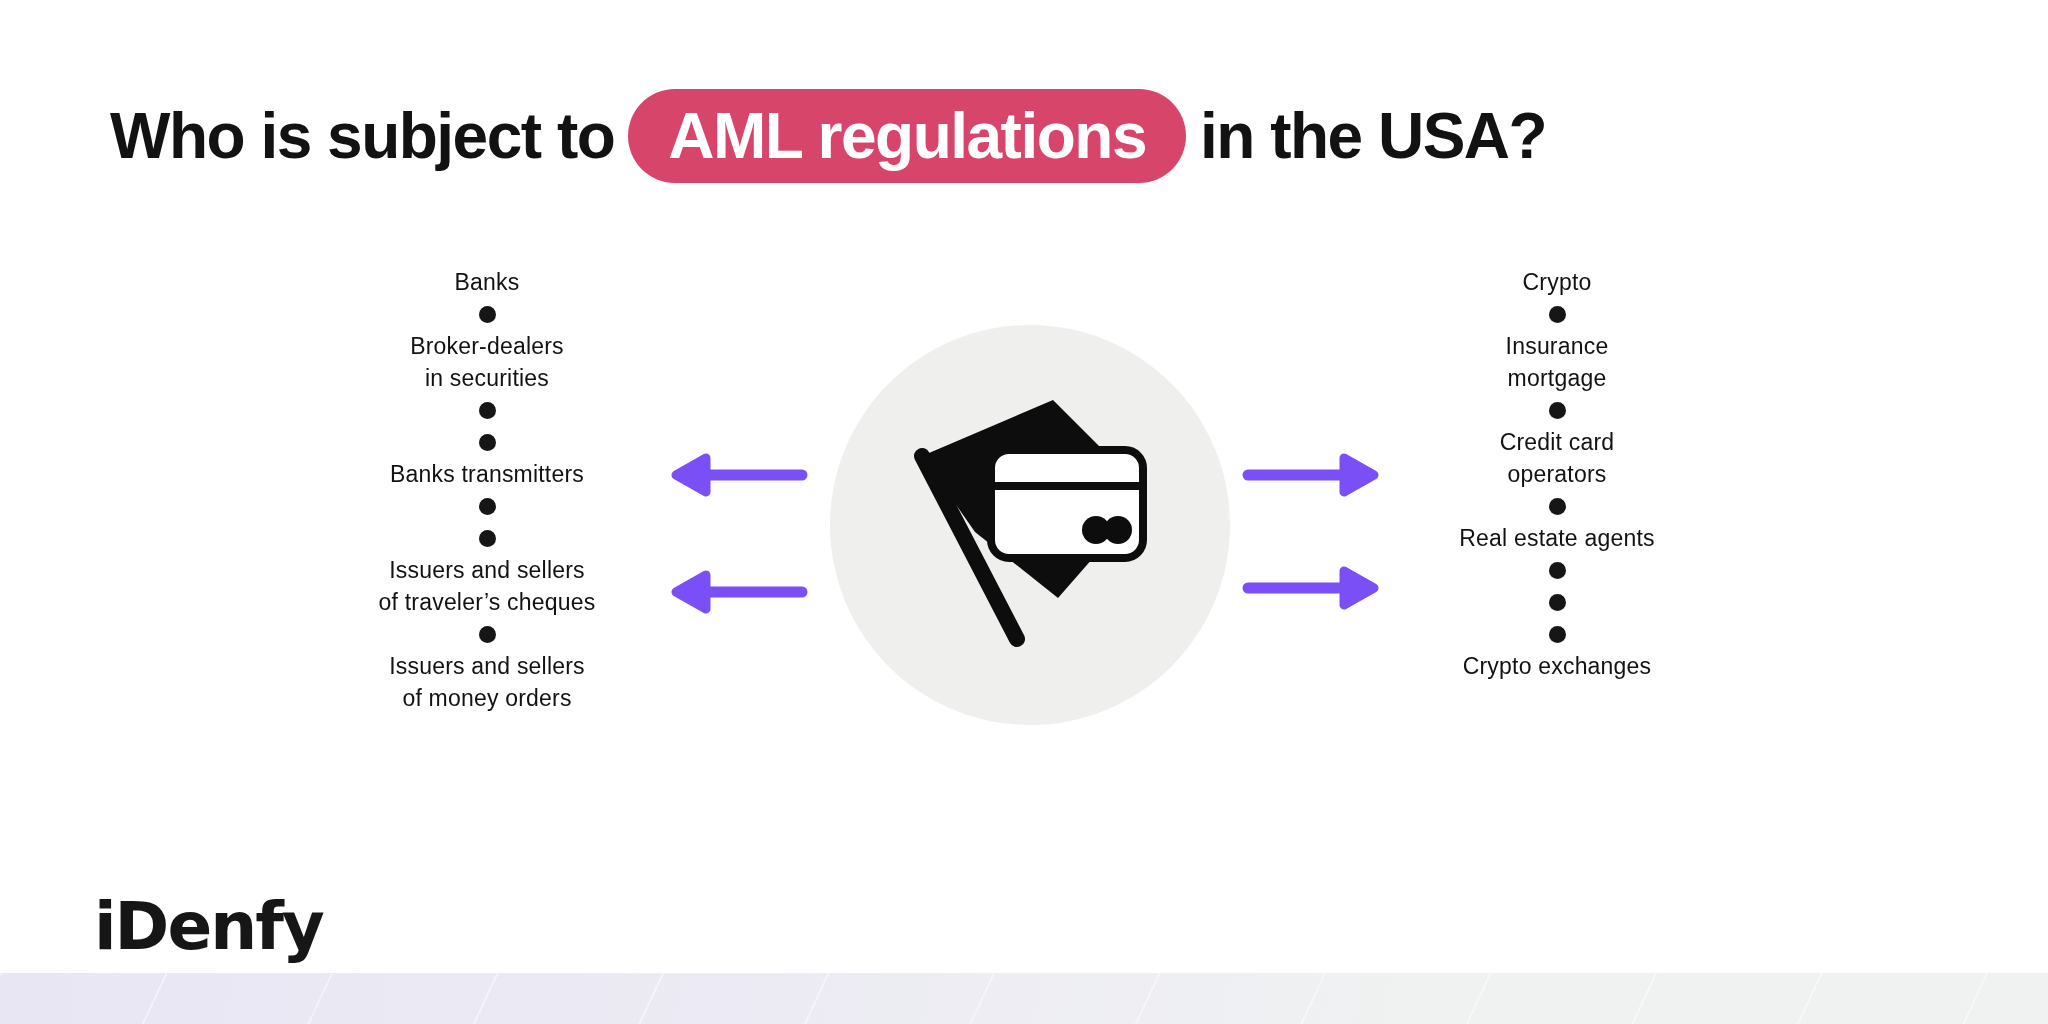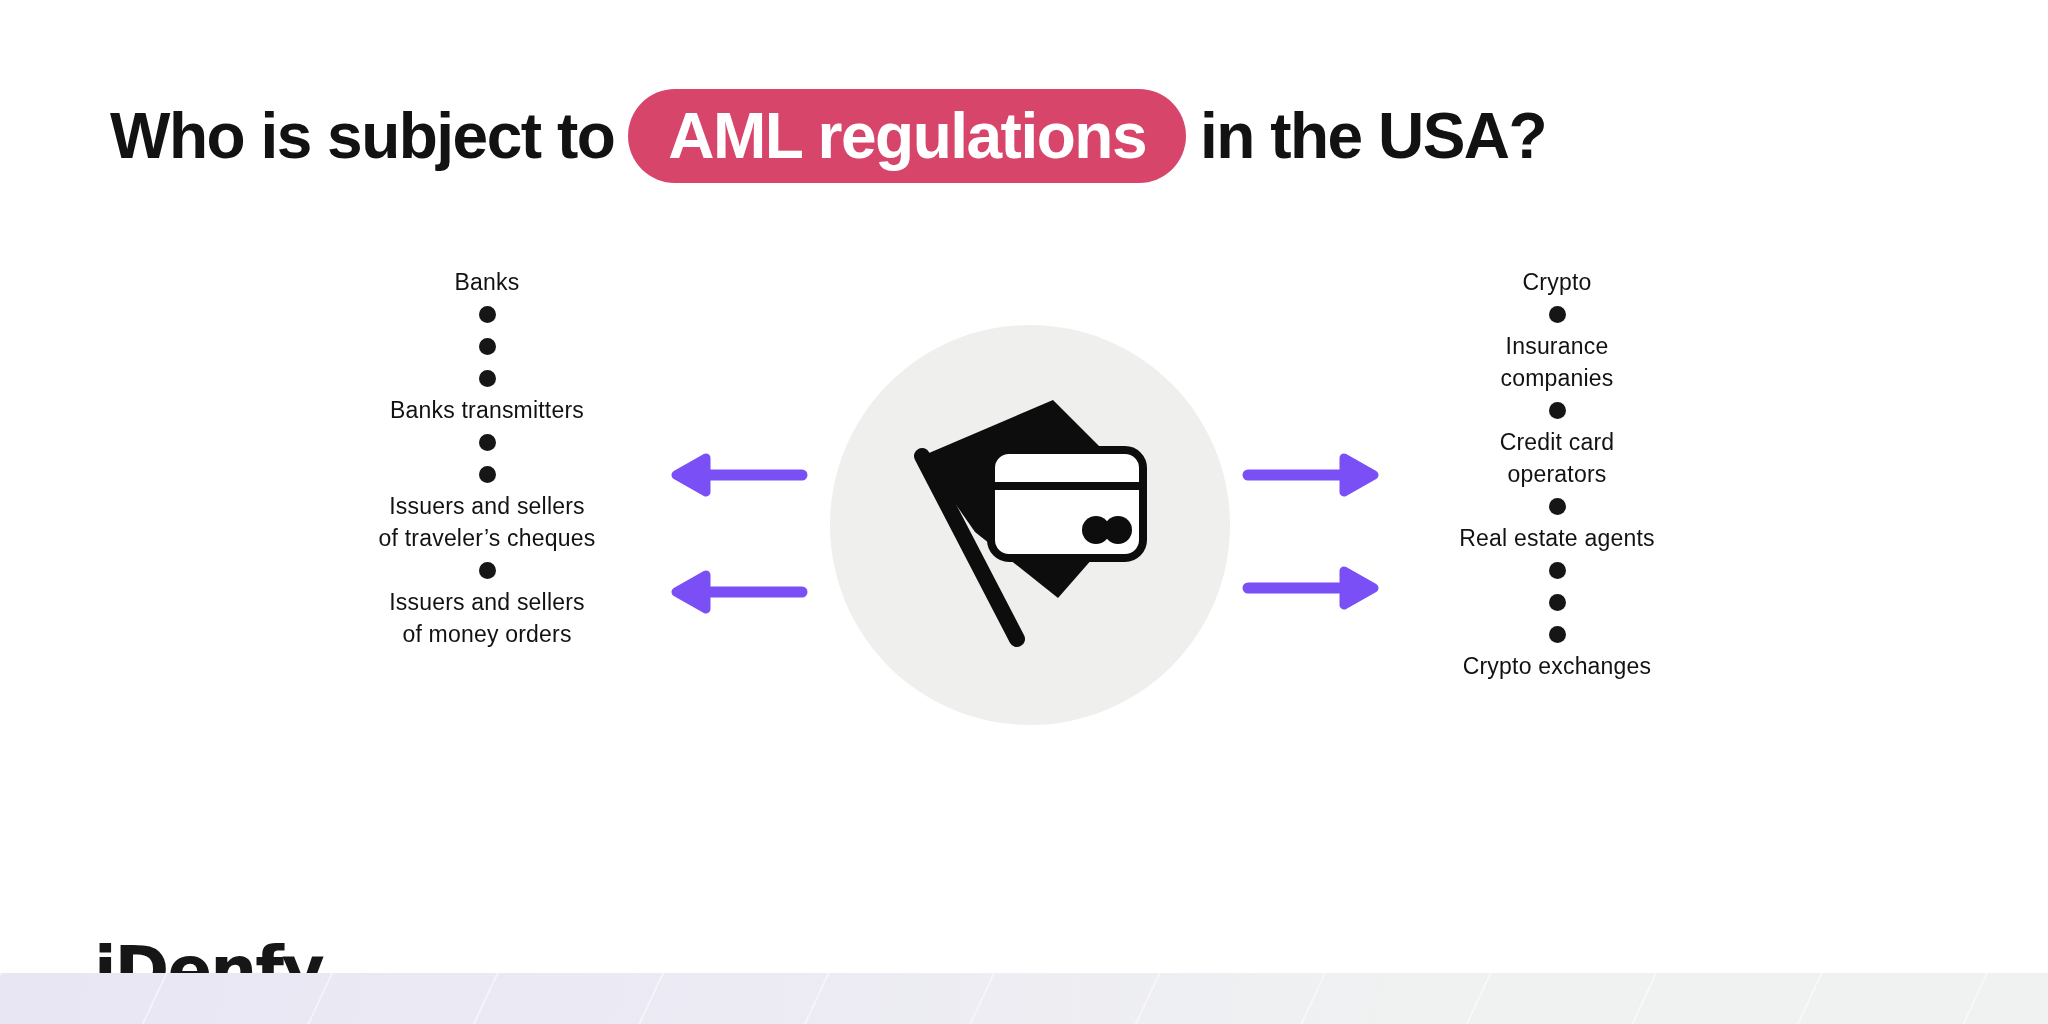--- a/index.html
+++ b/index.html
@@ -40,21 +40,21 @@
   }
   .flag-icon{position:absolute;left:895px;top:392px;width:270px;height:270px;}
   
   .arrow{position:absolute;width:142px;height:46px;}
   .arrow-l1{left:666px;top:452px;}
   .arrow-l2{left:666px;top:569px;}
   .arrow-r1{left:1242px;top:452px;}
   .arrow-r2{left:1242px;top:565px;}
   
   .logo{
-    position:absolute;left:94px;top:932px;
+    position:absolute;left:94px;top:888px;
     font-family:"DejaVu Sans", sans-serif;font-weight:bold;
     font-size:66px;letter-spacing:-2px;color:#161616;
   }
   .footer-strip{
     position:absolute;left:0;top:973px;width:2048px;height:51px;
     background:linear-gradient(100deg,#E8E6F3 0%,#ECEBF4 38%,#F0F2F1 72%,#EFF2F1 100%);
   }
   .footer-strip::after{
     content:"";position:absolute;inset:0;
     background:repeating-linear-gradient(115deg,rgba(255,255,255,0.45) 0 2px,rgba(255,255,255,0) 2px 150px);
@@ -103,20 +103,22 @@
     <line x1="6" y1="23" x2="100" y2="23" stroke-width="11" stroke-linecap="round" stroke="#7A4FF5"></line>
     <path d="M102 6 L132 23 L102 40 Z" stroke-width="9" stroke-linejoin="round" fill="#7A4FF5"></path>
     <path d="M102 6 L132 23 L102 40 Z" fill="none" stroke-width="9" stroke-linejoin="round" stroke="#7A4FF5"></path>
   </svg>
 
   <div class="col col-left">
     <div class="list-item">Banks</div>
     <div class="dot-row">
         <span class="dot"></span>
       </div>
+    <div class="list-item">Broker-dealers
+in securities</div>
     <div class="dot-row">
         <span class="dot"></span>
       </div>
     <div class="dot-row">
         <span class="dot"></span>
       </div>
     <div class="list-item">Banks transmitters</div>
     <div class="dot-row">
         <span class="dot"></span>
       </div>
@@ -131,21 +133,21 @@
     <div class="list-item">Issuers and sellers
 of money orders</div>
   </div>
 
   <div class="col col-right">
     <div class="list-item">Crypto</div>
     <div class="dot-row">
         <span class="dot"></span>
       </div>
     <div class="list-item">Insurance
-companies</div>
+mortgage</div>
     <div class="dot-row">
         <span class="dot"></span>
       </div>
     <div class="list-item">Credit card
 operators</div>
     <div class="dot-row">
         <span class="dot"></span>
       </div>
     <div class="list-item">Real estate agents</div>
     <div class="dot-row">

